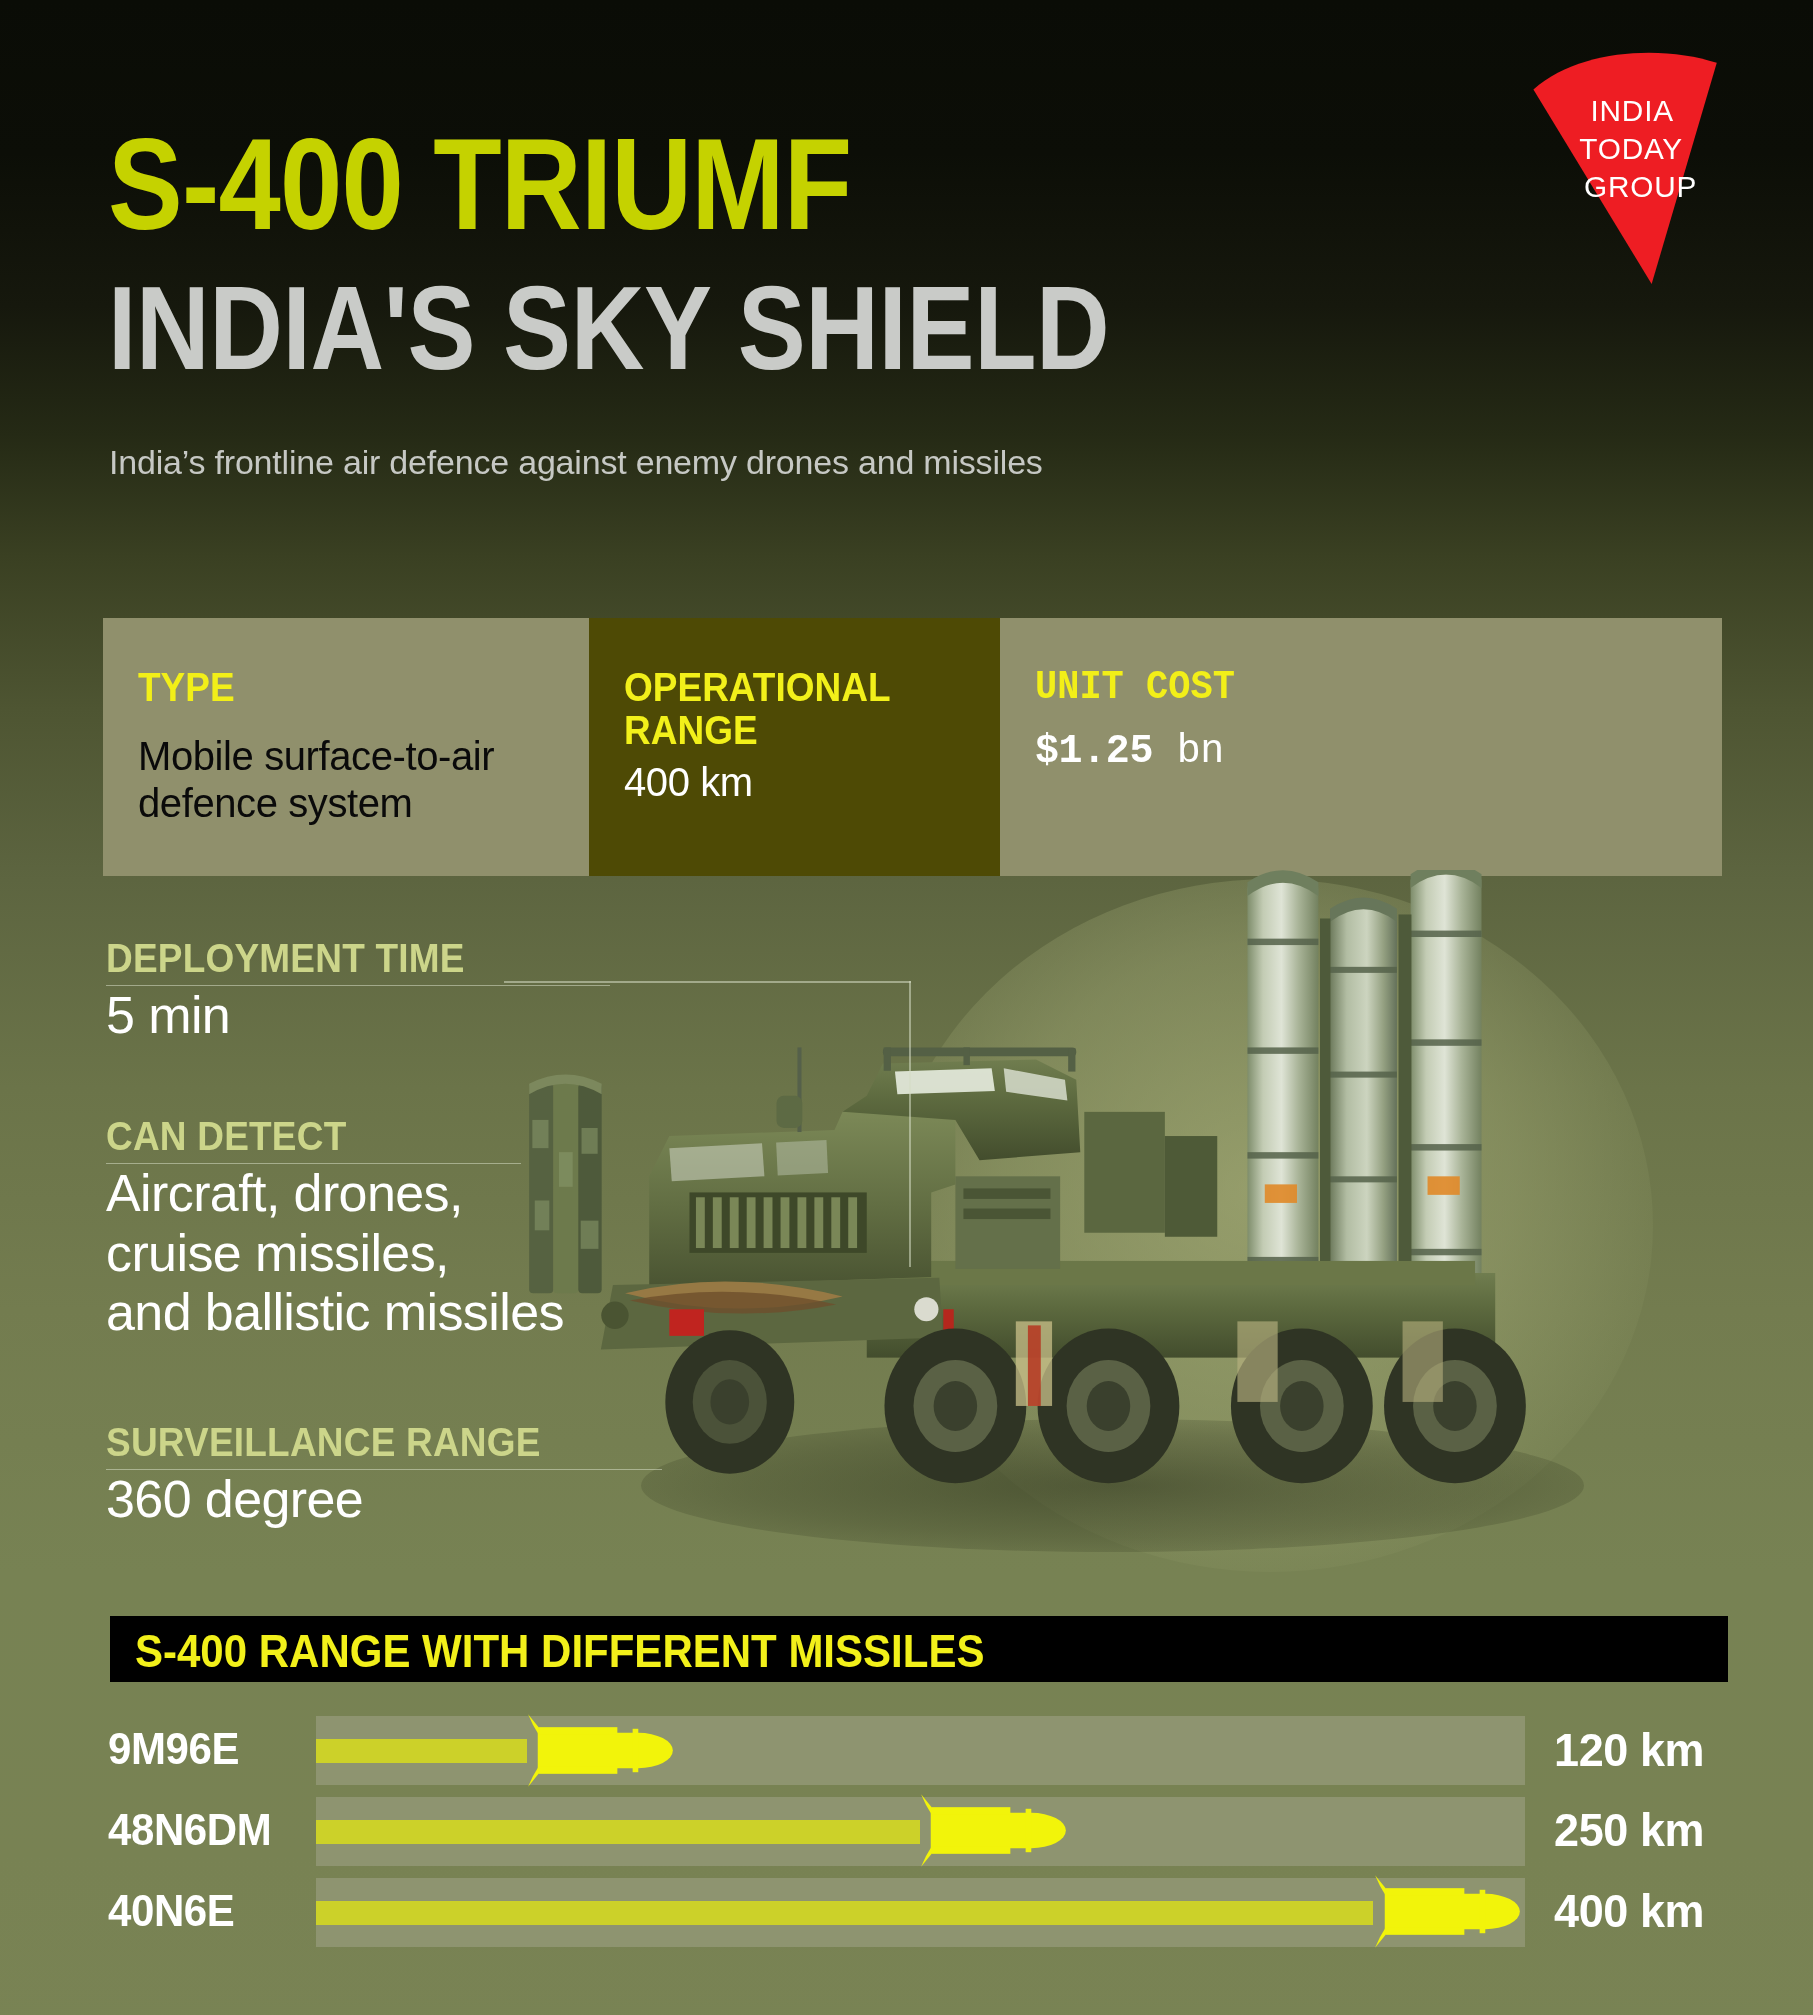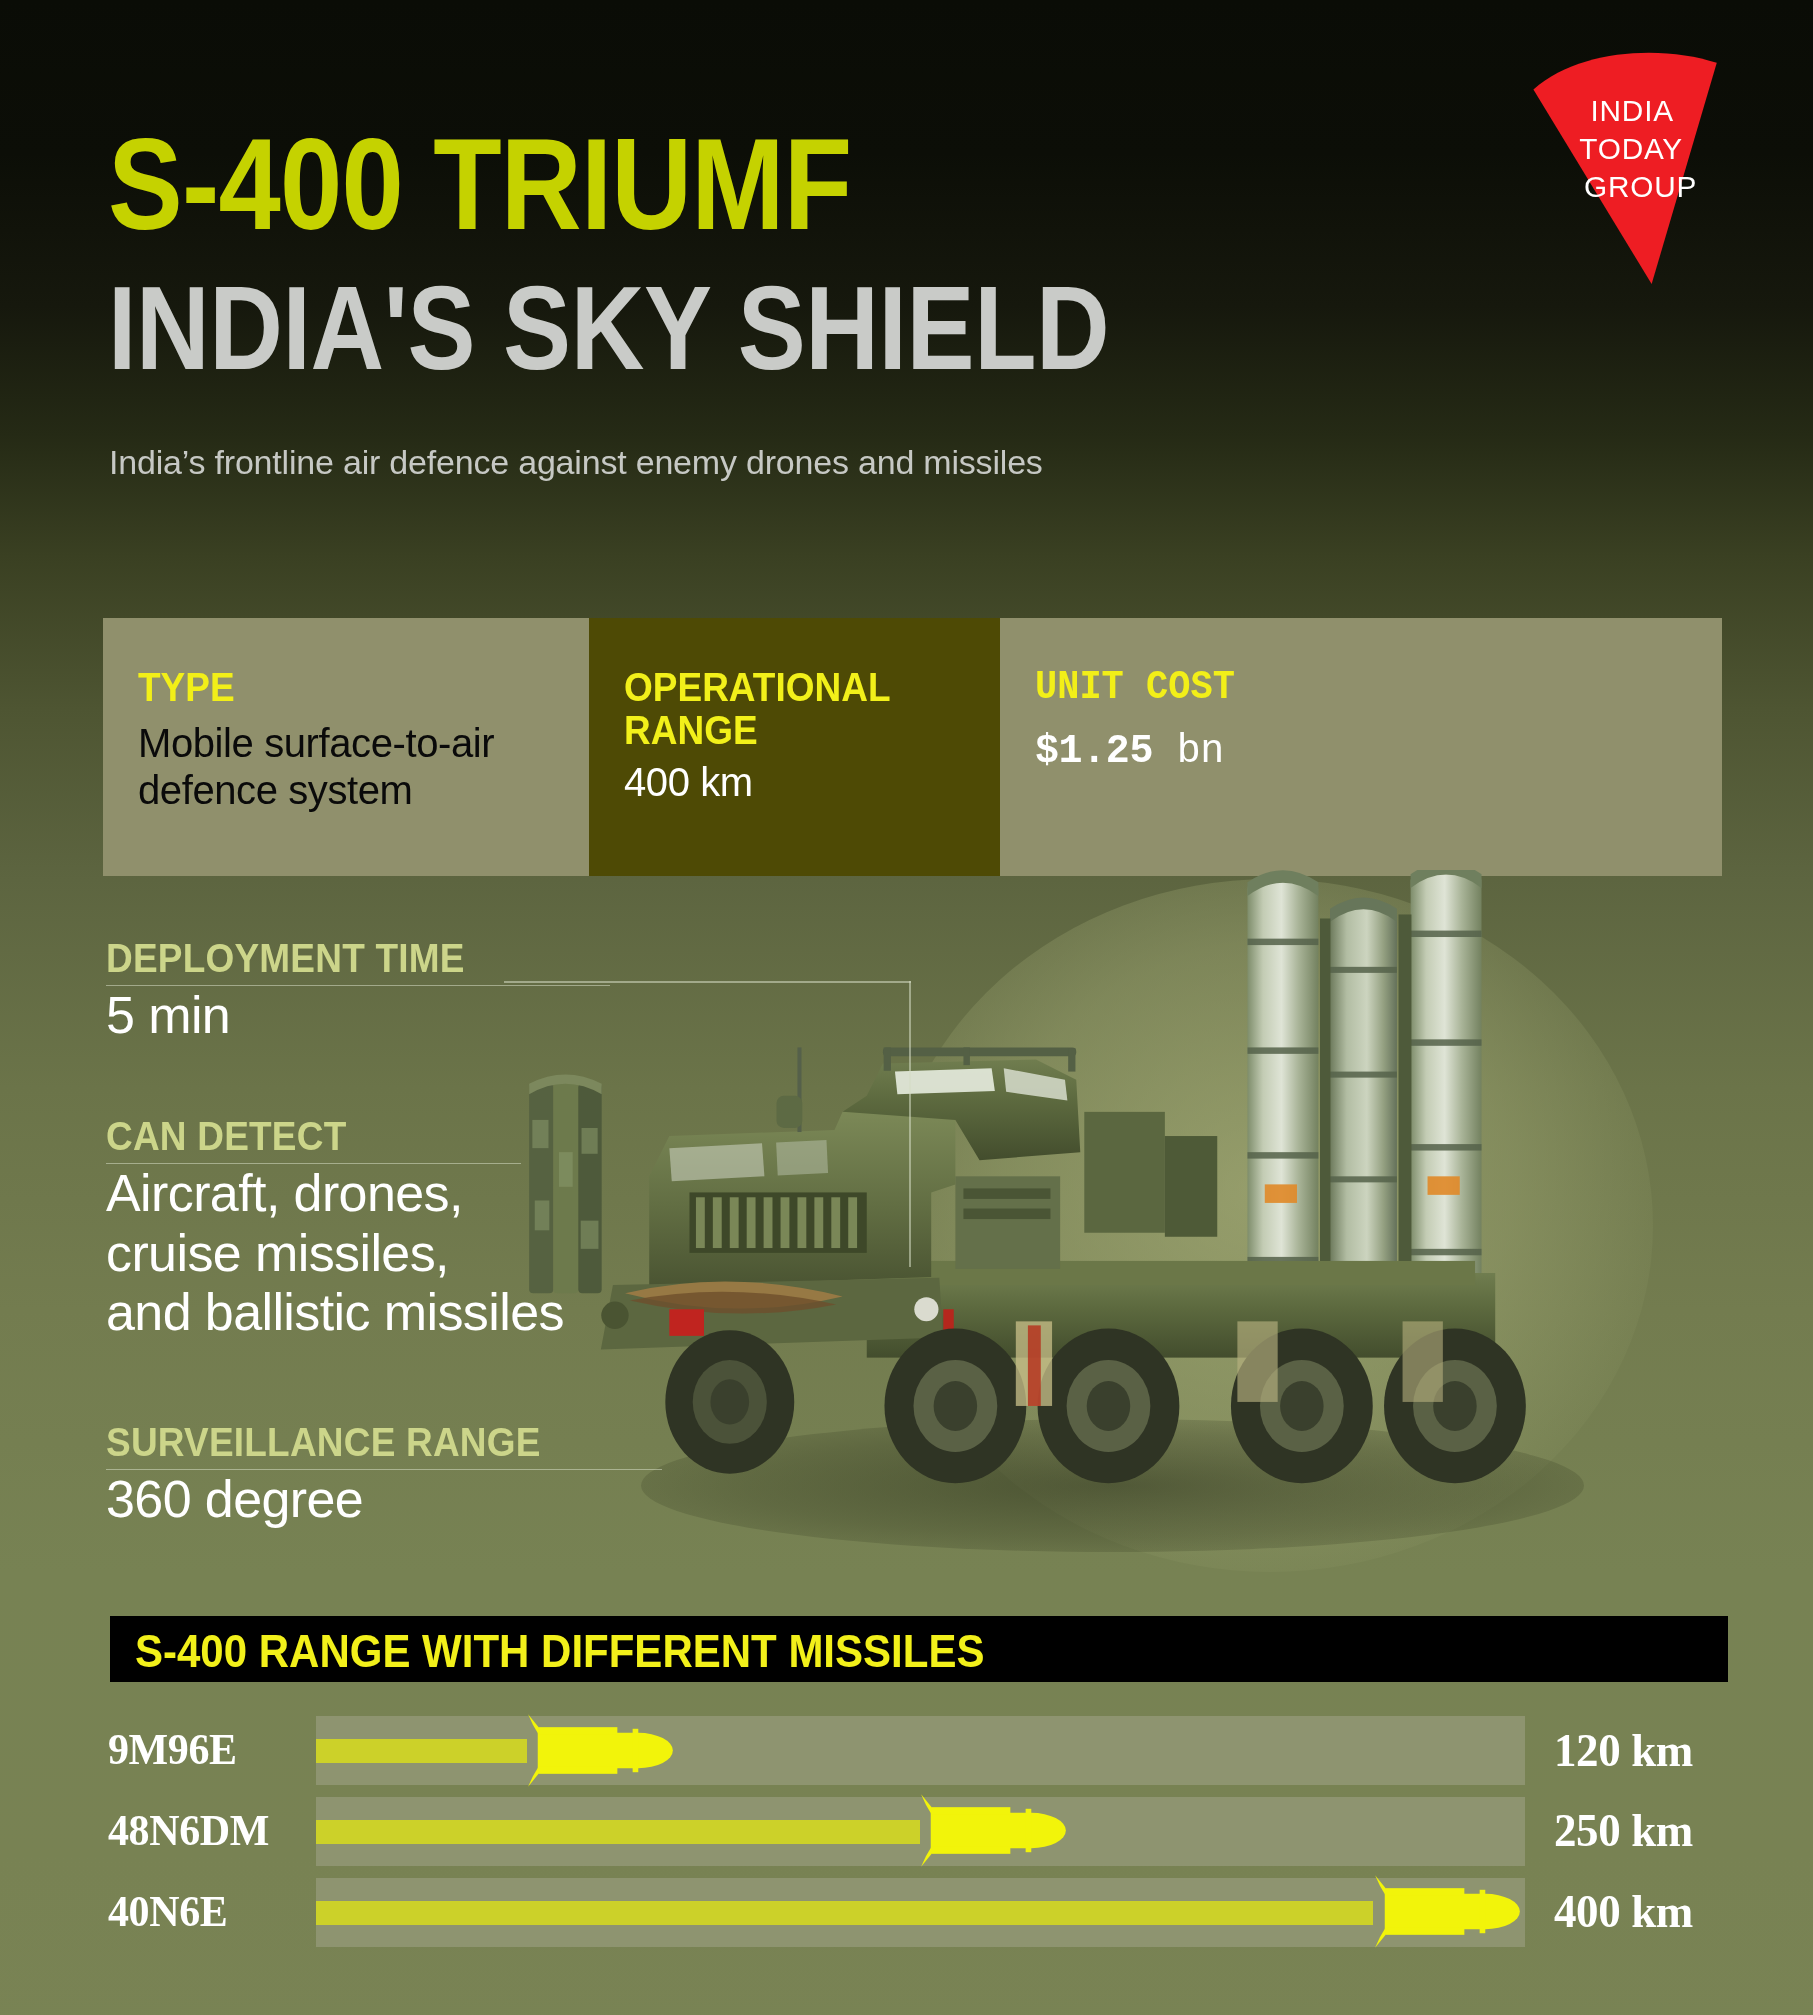--- a/index.html
+++ b/index.html
@@ -60,21 +60,21 @@
   .cell { position:relative; height:258px; padding:48px 0 0 35px; }
   .cell.type { width:486px; background:#90906c; }
   .cell.oprange { width:411px; background:#4e4a05; }
   .cell.unit { width:722px; background:#90906c;font-family:Liberation Mono, monospace; }
   .cell-head {
     color:#f2ef18; font-size:37px; font-weight:800; line-height:1.06;
     letter-spacing:0px; transform:scaleY(1.1); transform-origin:left top;
   }
   .cell.oprange .cell-head { color:#f2f01a; }
   .cell-body { font-size:40px; font-weight:400; line-height:1.16; letter-spacing:-0.4px; }
-  .cell.type .cell-body { color:#0a0a0a; margin-top:15px; }
+  .cell.type .cell-body { color:#0a0a0a; margin-top:28px; }
   .cell.oprange .cell-body { color:#ffffff; margin-top:14.5px; font-weight:500;}
   .cell.unit .cell-body { color:#ffffff; margin-top:24px; font-weight:500;}
   .cell.unit .cell-body b { font-weight:800; }
 
   
   .glow {
     position:absolute; left:887px; top:879px; width:766px; height:693px;
     border-radius:50%;
     background:radial-gradient(ellipse at 48% 45%, rgba(173,180,126,0.62) 0%, rgba(160,168,116,0.44) 45%, rgba(140,150,100,0.14) 74%, rgba(140,150,100,0) 100%);
   }
@@ -115,21 +115,21 @@
     position:absolute; left:110px; top:1616px; width:1618px; height:66px;
     background:#000000;
   }
   .chart-head span {
     position:absolute; left:25px; top:9.7px;
     color:#f2f01a; font-size:42px; font-weight:800; letter-spacing:0px;
     transform:scaleY(1.08); transform-origin:left top;
   }
 
   .rows { position:absolute; left:0; top:1713px; width:1814px; }
-  .row { position:relative; height:76px; margin-bottom:4.8px;font-family:Liberation Serif, serif; }
+  .row { position:relative; height:76px; margin-bottom:4.8px; }
   .row .name {
     position:absolute; left:108px; top:11.3px; width:193px;
     color:#ffffff; font-size:42px; font-weight:800; letter-spacing:-0.4px;
     transform:scaleY(1.06); transform-origin:left top;
   }
   .row .track {
     position:absolute; left:316px; top:3.2px; width:1209px; height:69px;
     background:#8e9470;
   }
   .row .fill {

